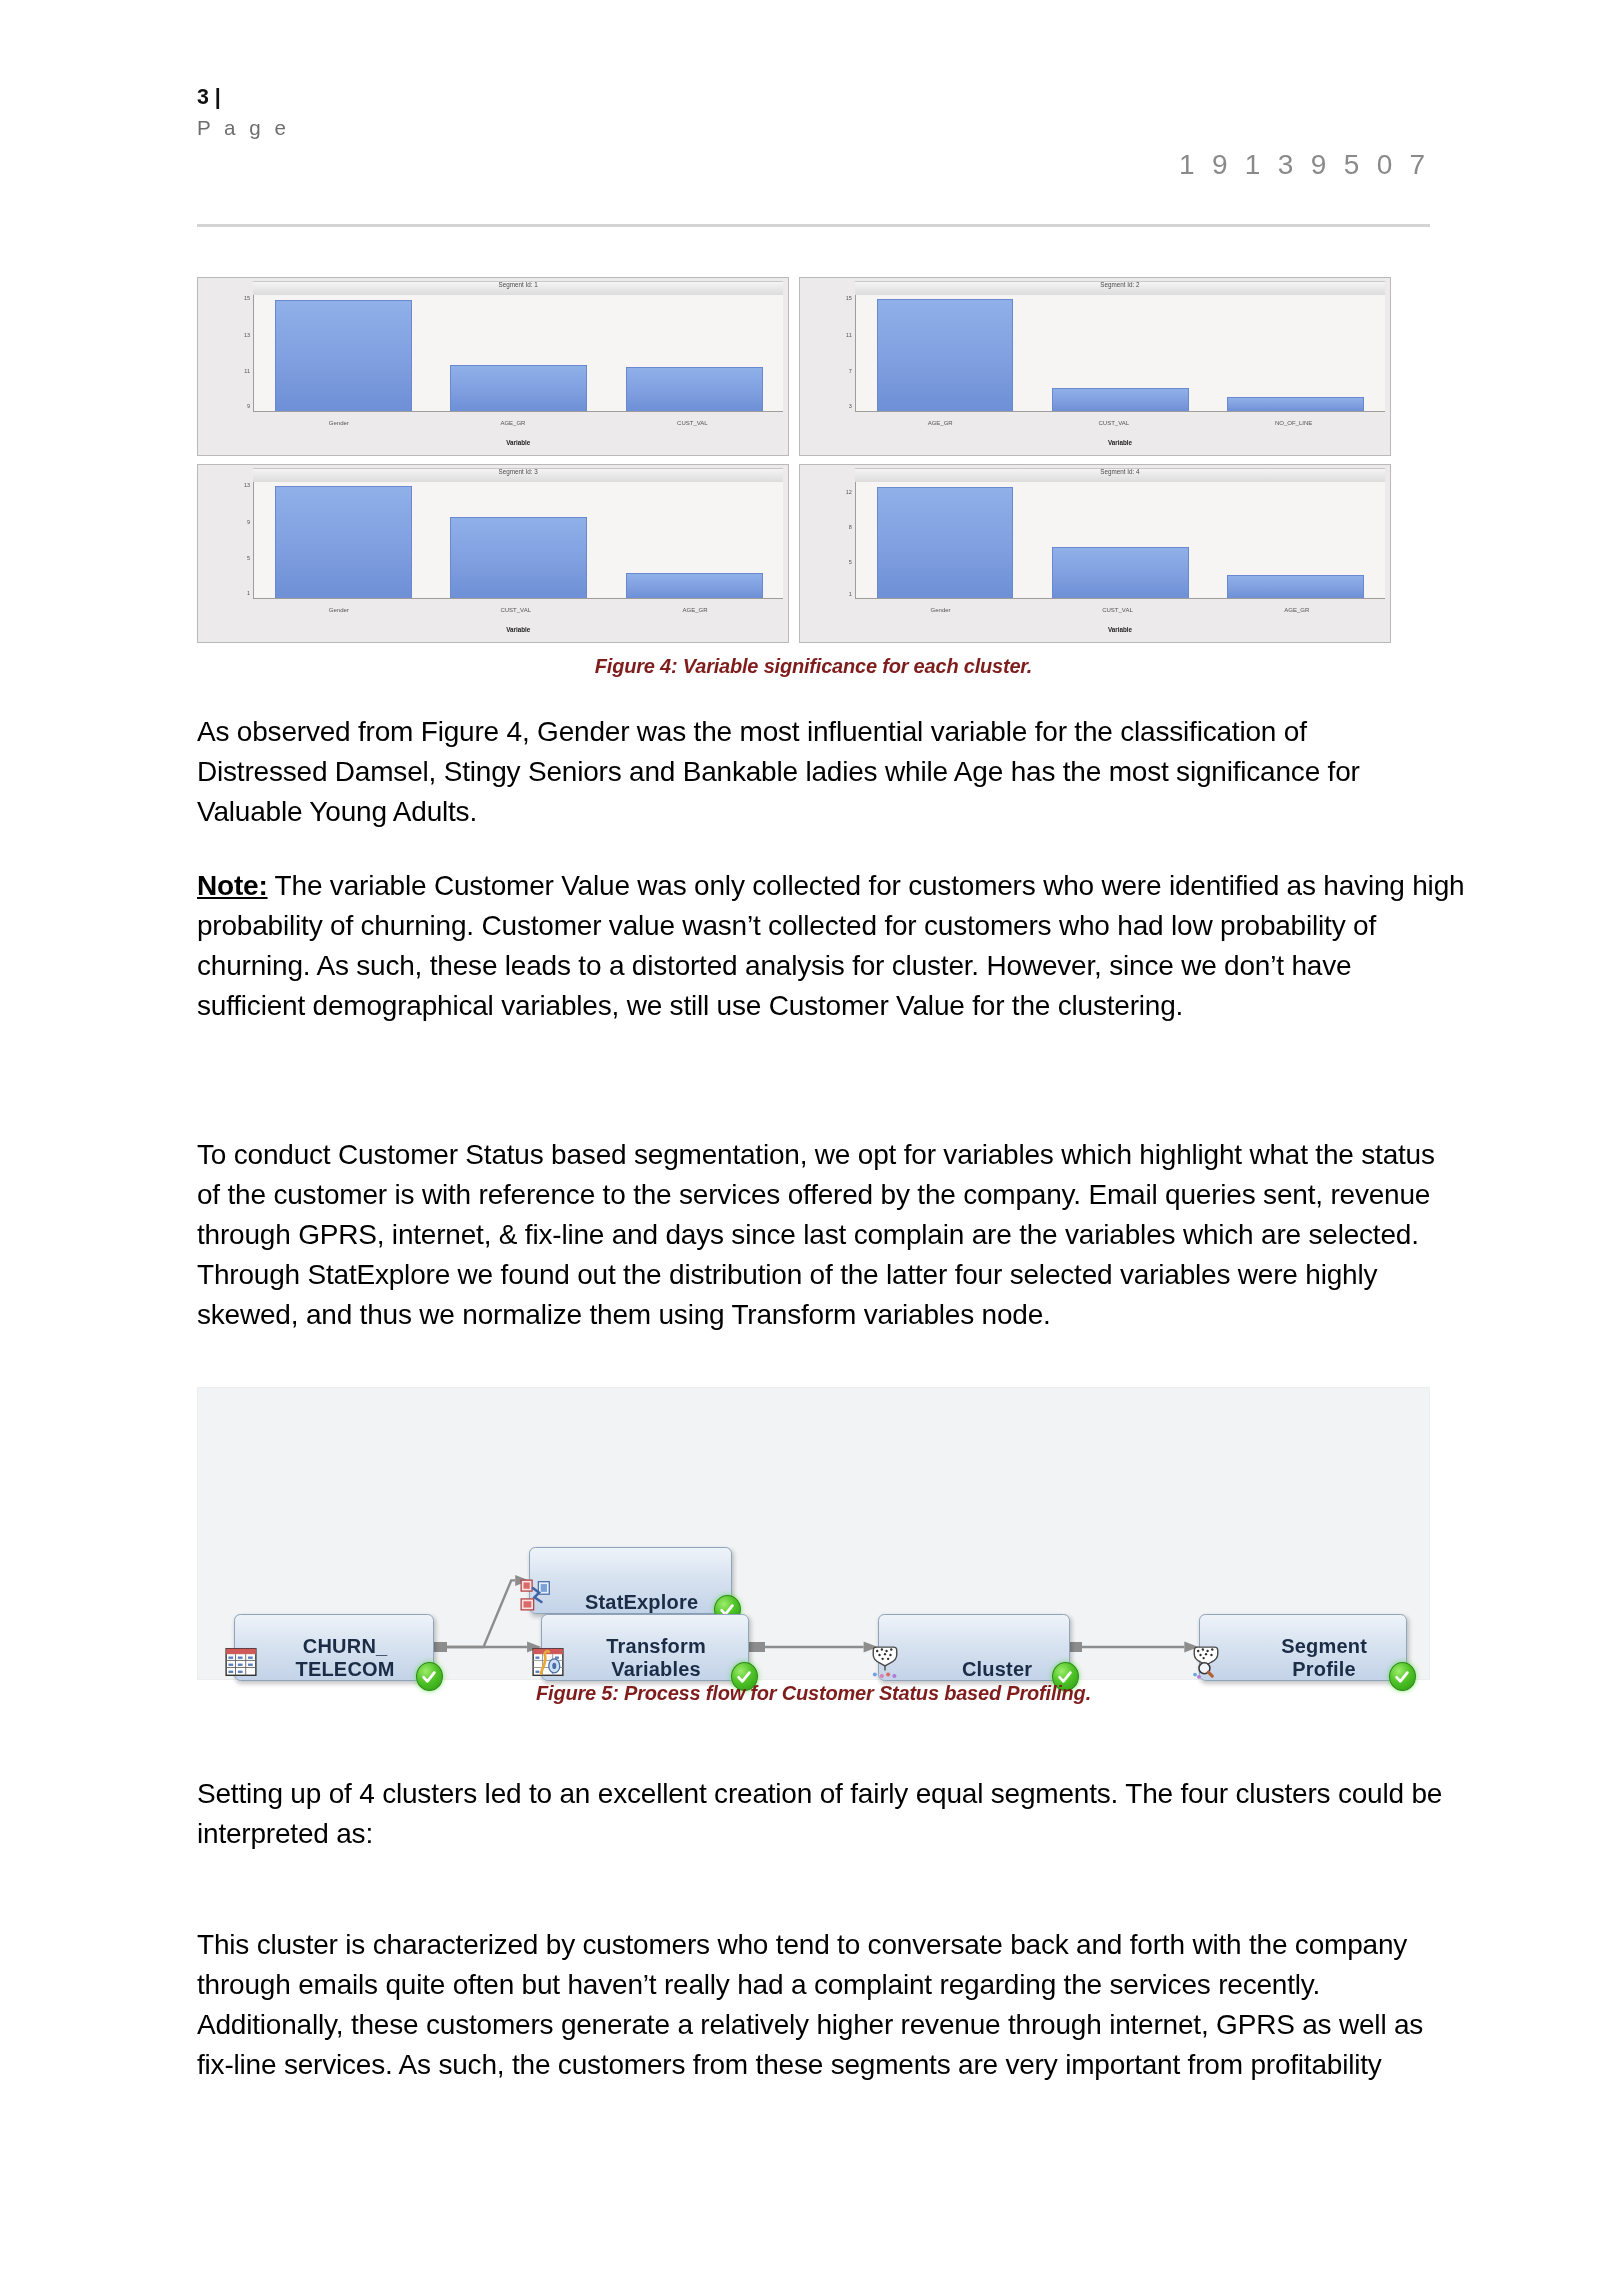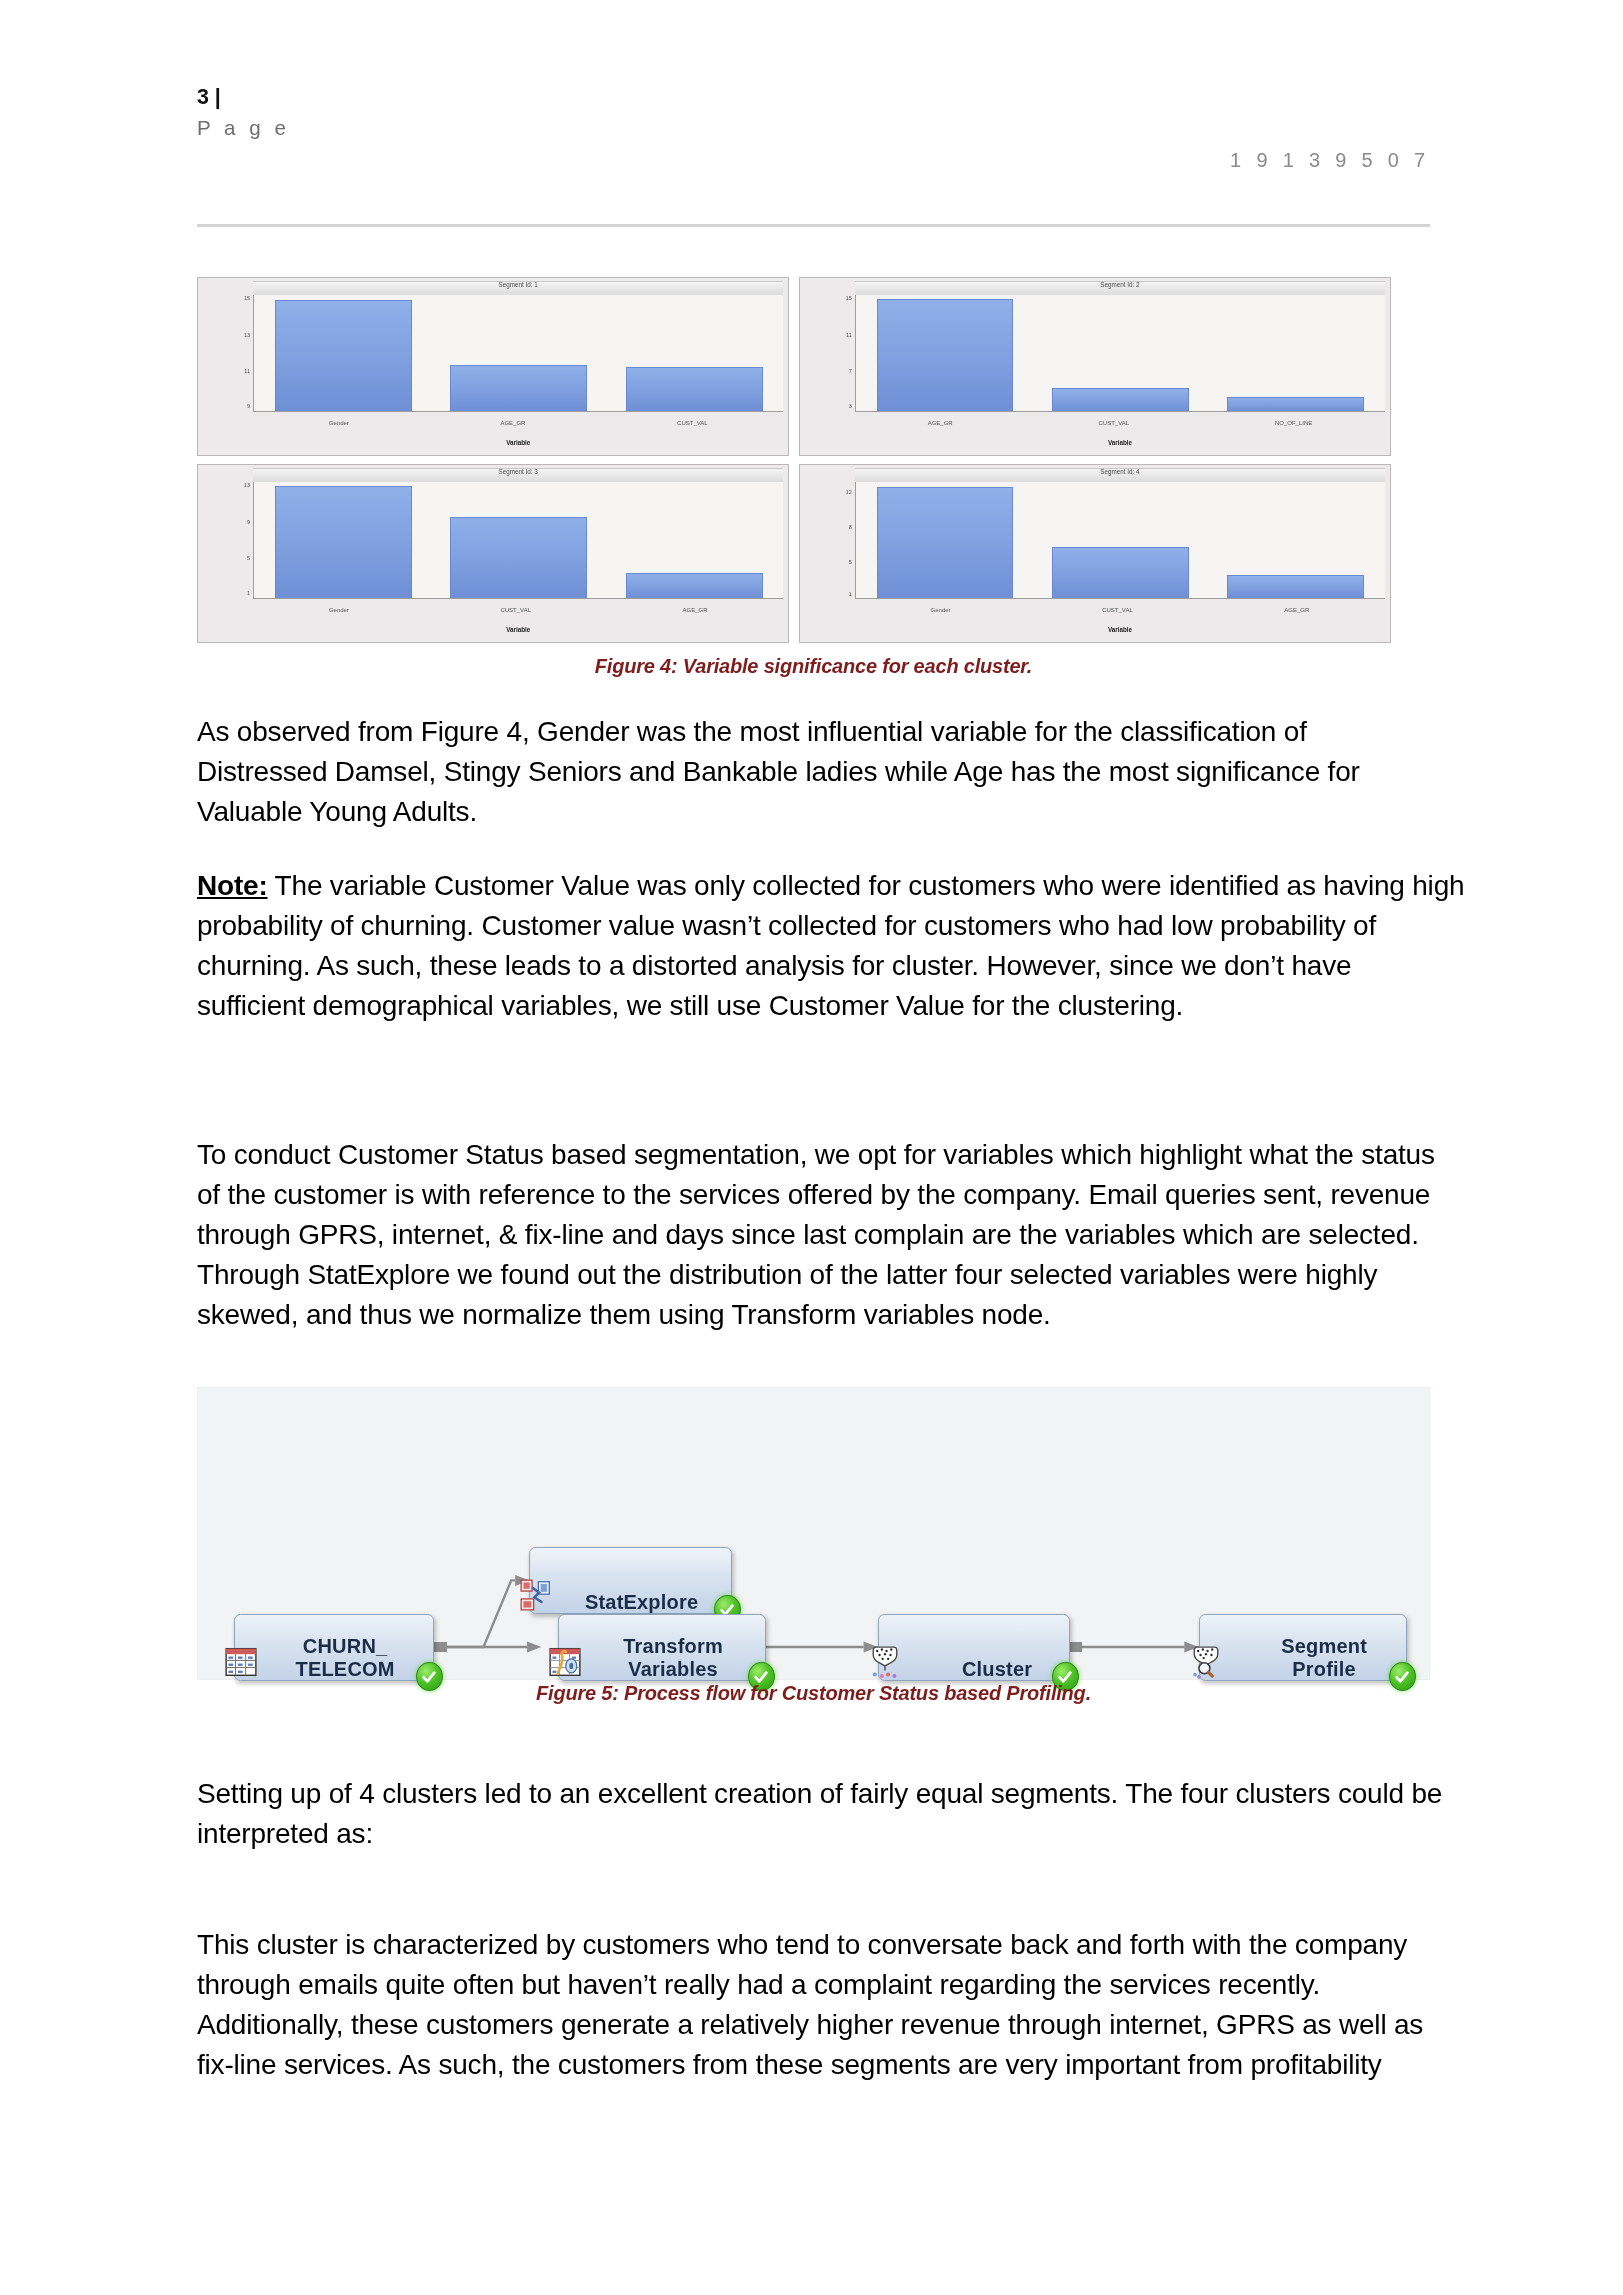--- a/index.html
+++ b/index.html
@@ -8,21 +8,21 @@
     background:#ffffff;
     font-family:"Liberation Sans", sans-serif;
     -webkit-font-smoothing:antialiased;
   }
   .page { position:relative; width:1623px; height:2295px; background:#fff; }
 
   
   .hdr { position:absolute; left:197px; top:87px; width:1233px; }
   .hdr-pageno { font-size:21.4px; font-weight:bold; color:#111; letter-spacing:0px; line-height:1.0; }
   .hdr-pageword { font-size:20.6px; color:#6e6e6e; letter-spacing:4px; margin-top:9.5px; line-height:1.0; }
-  .hdr-id { position:absolute; right:0; top:62px; font-size:20px; color:#8a8a8a; letter-spacing:4.8px; }
+  .hdr-id { position:absolute; right:0; top:62px; font-size:28px; color:#8a8a8a; letter-spacing:4.8px; }
   .hdr-rule { position:absolute; left:197px; top:224px; width:1233px; height:3.2px; background:#d4d4d4; }
   p.body {
     font-size:28px; line-height:40px; color:#000;
     margin:0; text-align:left;
     font-stretch:condensed;
     letter-spacing:-0.2px;
   }
   .bold { font-weight:bold; }
   .uline { text-decoration:underline; }
   .ital { font-style:italic; }
@@ -316,21 +316,21 @@
         </div>
         <div class="node-label">CHURN_
 TELECOM</div>
         <div class="badge">
           <svg viewBox="0 0 24 24">
               <path d="M4 12.5 L9.5 18.5 L20 5.5" fill="none" stroke="#ffffff" stroke-width="4.2" stroke-linecap="round" stroke-linejoin="round"></path>
             </svg>
         </div>
       </div>
 
-      <div class="node" style="left:360px; top:226px; width:208px;">
+      <div class="node" style="left:343px; top:226px; width:208px;">
         <div class="node-icon">
           <svg width="36" height="36" viewBox="0 0 46 46">
             <rect x="4" y="6" width="38" height="34" fill="#ffffff" stroke="#333" stroke-width="1.8"></rect>
             <rect x="4" y="6" width="38" height="7" fill="#cf5a5a"></rect>
             <line x1="4" y1="21" x2="42" y2="21" stroke="#888" stroke-width="1.1"></line>
             <line x1="4" y1="30" x2="42" y2="30" stroke="#888" stroke-width="1.1"></line>
             <line x1="16" y1="13" x2="16" y2="40" stroke="#888" stroke-width="1.1"></line>
             <line x1="29" y1="13" x2="29" y2="40" stroke="#888" stroke-width="1.1"></line>
             <rect x="7" y="16" width="5" height="3" fill="#5a7fc0"></rect>
             <rect x="32" y="16" width="5" height="3" fill="#5a7fc0"></rect>

